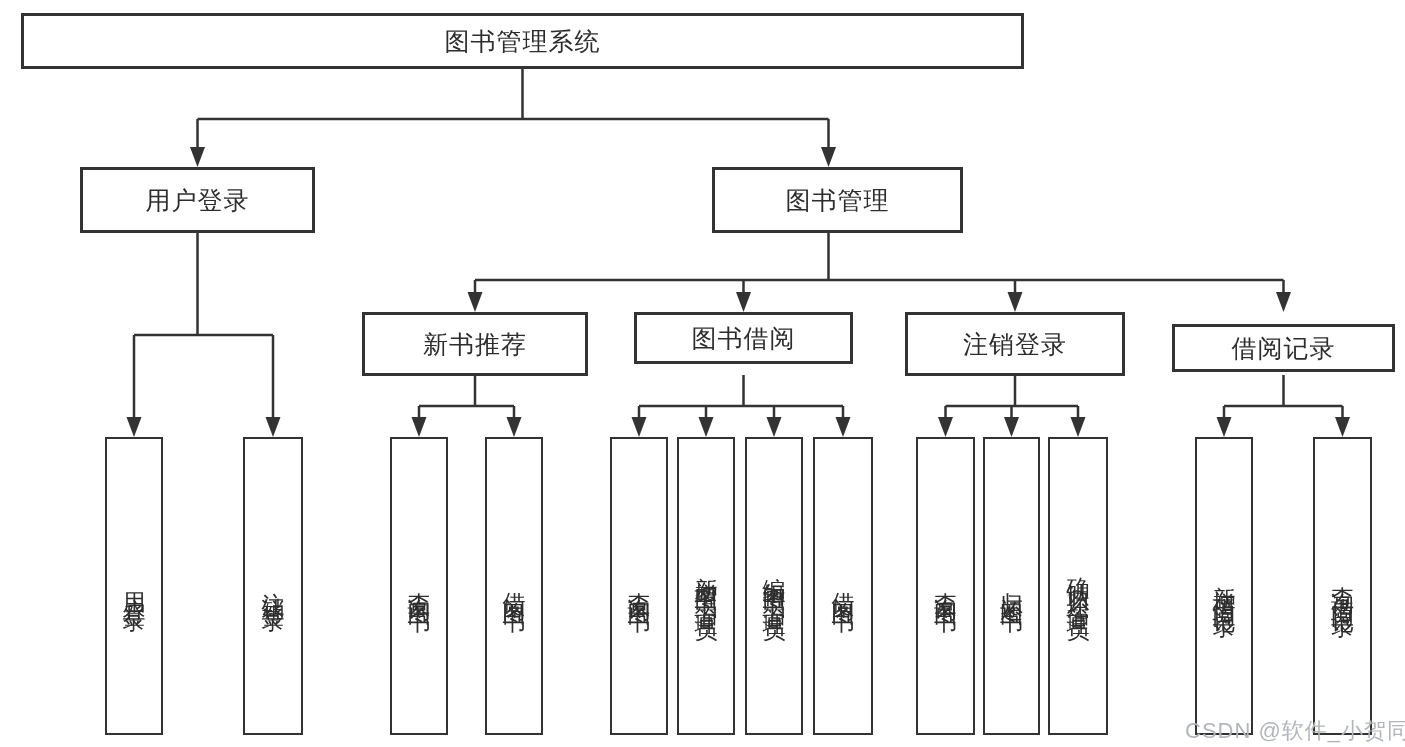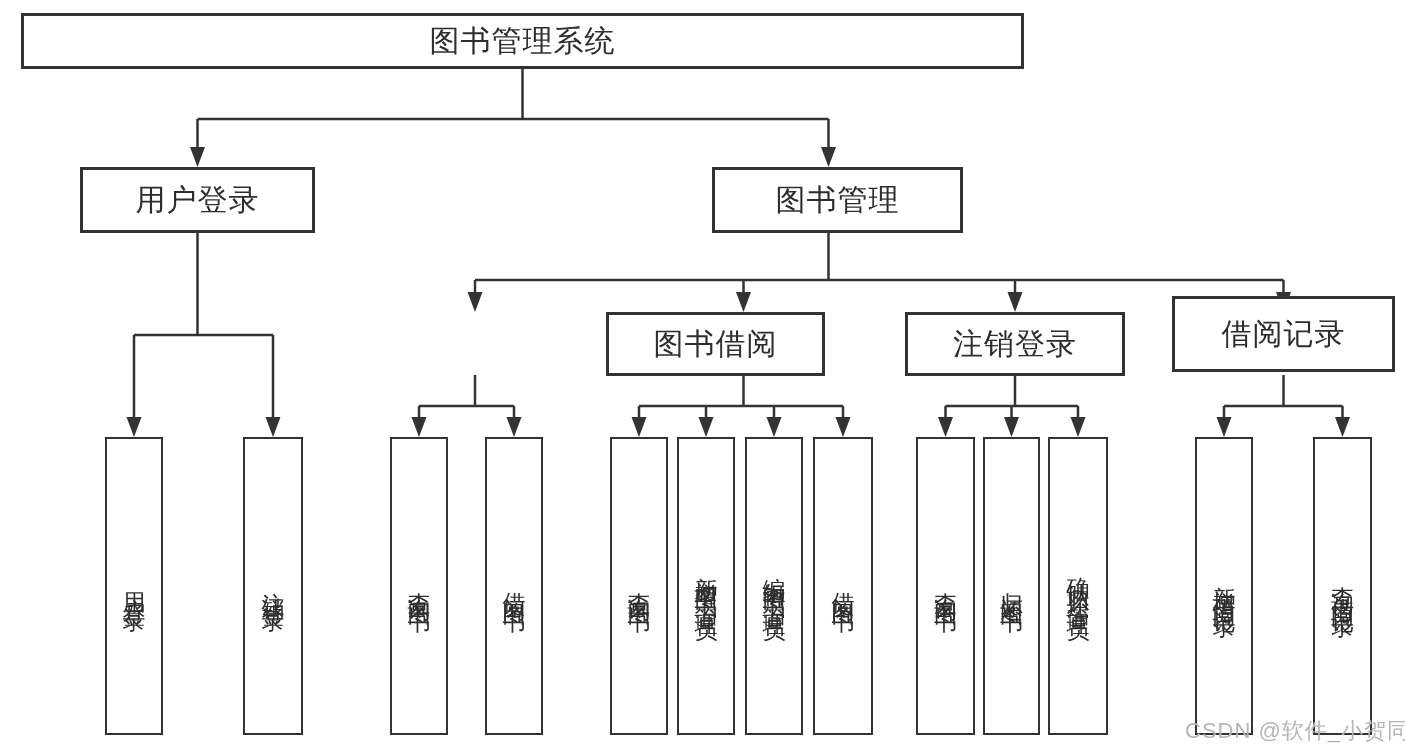--- a/index.html
+++ b/index.html
@@ -19,21 +19,21 @@
   svg.connectors{position:absolute;left:0;top:0;}
   .connector-path{stroke:var(--line);stroke-width:2.5;fill:none;}
   .arrow{fill:var(--line);stroke:none;}
   .node{
     position:absolute;
     box-sizing:border-box;
     background:#ffffff;
     border:3px solid var(--line);
     display:flex;align-items:center;justify-content:center;
     color:var(--text);
-    font-size:30px;
+    font-size:25px;
     letter-spacing:1px;
     white-space:nowrap;
     z-index:2;
   }
   .leaf{
     border-width:2.5px;
     font-size:23px;
   }
   .leaf span{
     writing-mode:vertical-rl;
@@ -116,27 +116,30 @@
     <span>图书管理系统</span>
   </div>
 
   <div class="node" style="left:80px;top:167px;width:235px;height:66px">
     <span>用户登录</span>
   </div>
   <div class="node" style="left:712px;top:167px;width:251px;height:66px">
     <span>图书管理</span>
   </div>
 
-  <div class="node" style="left:606px;top:312px;width:219px;height:64px">
+  <div class="node" style="left:362px;top:312px;width:226px;height:64px">
+    <span>新书推荐</span>
+  </div>
+  <div class="node" style="left:634px;top:312px;width:219px;height:52px">
     <span>图书借阅</span>
   </div>
   <div class="node" style="left:905px;top:312px;width:220px;height:64px">
     <span>注销登录</span>
   </div>
-  <div class="node" style="left:1172px;top:296px;width:223px;height:76px">
+  <div class="node" style="left:1172px;top:324px;width:223px;height:48px">
     <span>借阅记录</span>
   </div>
 
   <div class="node leaf" style="left:105px;top:437px;width:58px;height:298px">
     <span>用户登录</span>
   </div>
   <div class="node leaf" style="left:243px;top:437px;width:60px;height:298px">
     <span>注销登录</span>
   </div>
 

